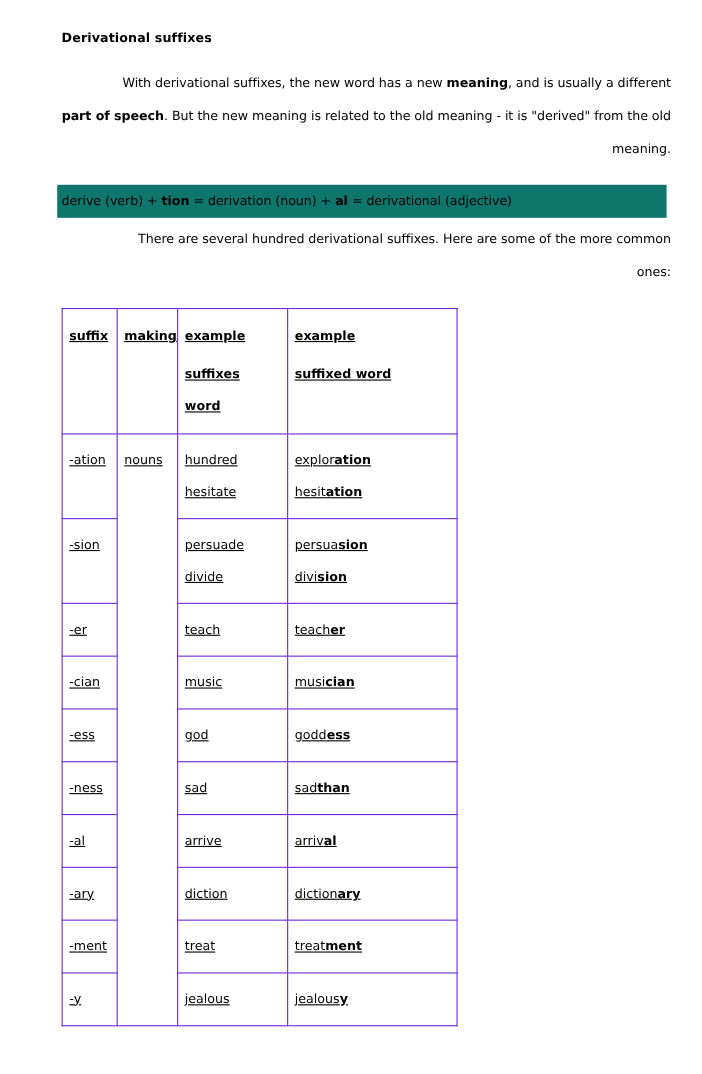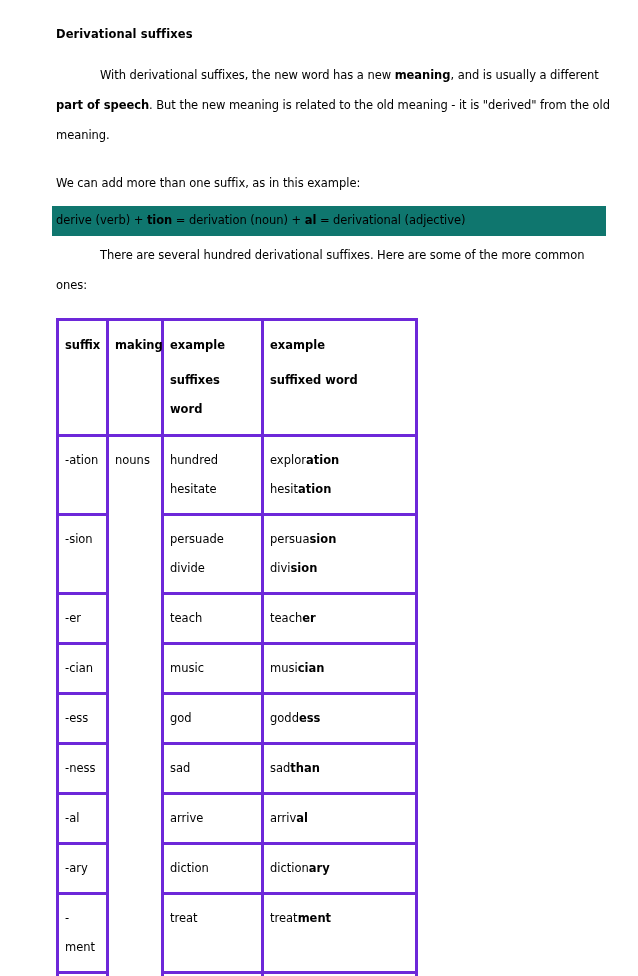--- a/index.html
+++ b/index.html
@@ -33,20 +33,21 @@
   .para {
     font-size: 11.5px;
     line-height: 30px;
     margin: 0 0 8px 0;
     width: 554px;
     text-align: left;
     letter-spacing: -0.05px;
   }
   .para.indented {
     text-indent: 44px;
+    text-align: right;
   }
   .para b {
     font-weight: bold;
   }
   .spacer-sm { height: 10px; }
 
   
   .example-band {
     background: #0f766e;
     width: 554px;
@@ -62,26 +63,27 @@
   
   .suffix-table {
     border-collapse: collapse;
     width: 359px;
     margin-top: 18px;
     table-layout: fixed;
     font-size: 11.5px;
   }
   .suffix-table td,
   .suffix-table th {
-    border: 3px solid #6d28d9;
+    border: 1px solid #6d28d9;
     vertical-align: top;
     padding: 9px 7px 9px 6px;
     font-weight: normal;
     text-align: left;
     line-height: 29px;
+    text-decoration: underline;
   }
   .col-suffix  { width: 50px; }
   .col-making  { width: 55px; }
   .col-orig    { width: 100px; }
   .col-sufxd   { width: 154px; }
 
   .suffix-table thead td {
     font-weight: bold;
     padding-top: 10px;
     padding-bottom: 10px;
@@ -102,21 +104,20 @@
 <body>
 
 <div class="page">
 
   <h1 class="doc-title">Derivational suffixes</h1>
 
   <p class="para indented">With derivational suffixes, the new word has a new <b>meaning</b>, and is usually a different <b>part of speech</b>. But the new meaning is related to the old meaning - it is "derived" from the old meaning.</p>
 
   <div class="spacer-sm"></div>
 
-  <p class="para">We can add more than one suffix, as in this example:</p>
 
   <div class="example-band">derive (verb) + <b>tion</b> = derivation (noun) + <b>al</b> = derivational (adjective)</div>
 
   <p class="para indented">There are several hundred derivational suffixes. Here are some of the more common ones:</p>
 
   <table class="suffix-table">
     <colgroup>
       <col class="col-suffix">
       <col class="col-making">
       <col class="col-orig">

